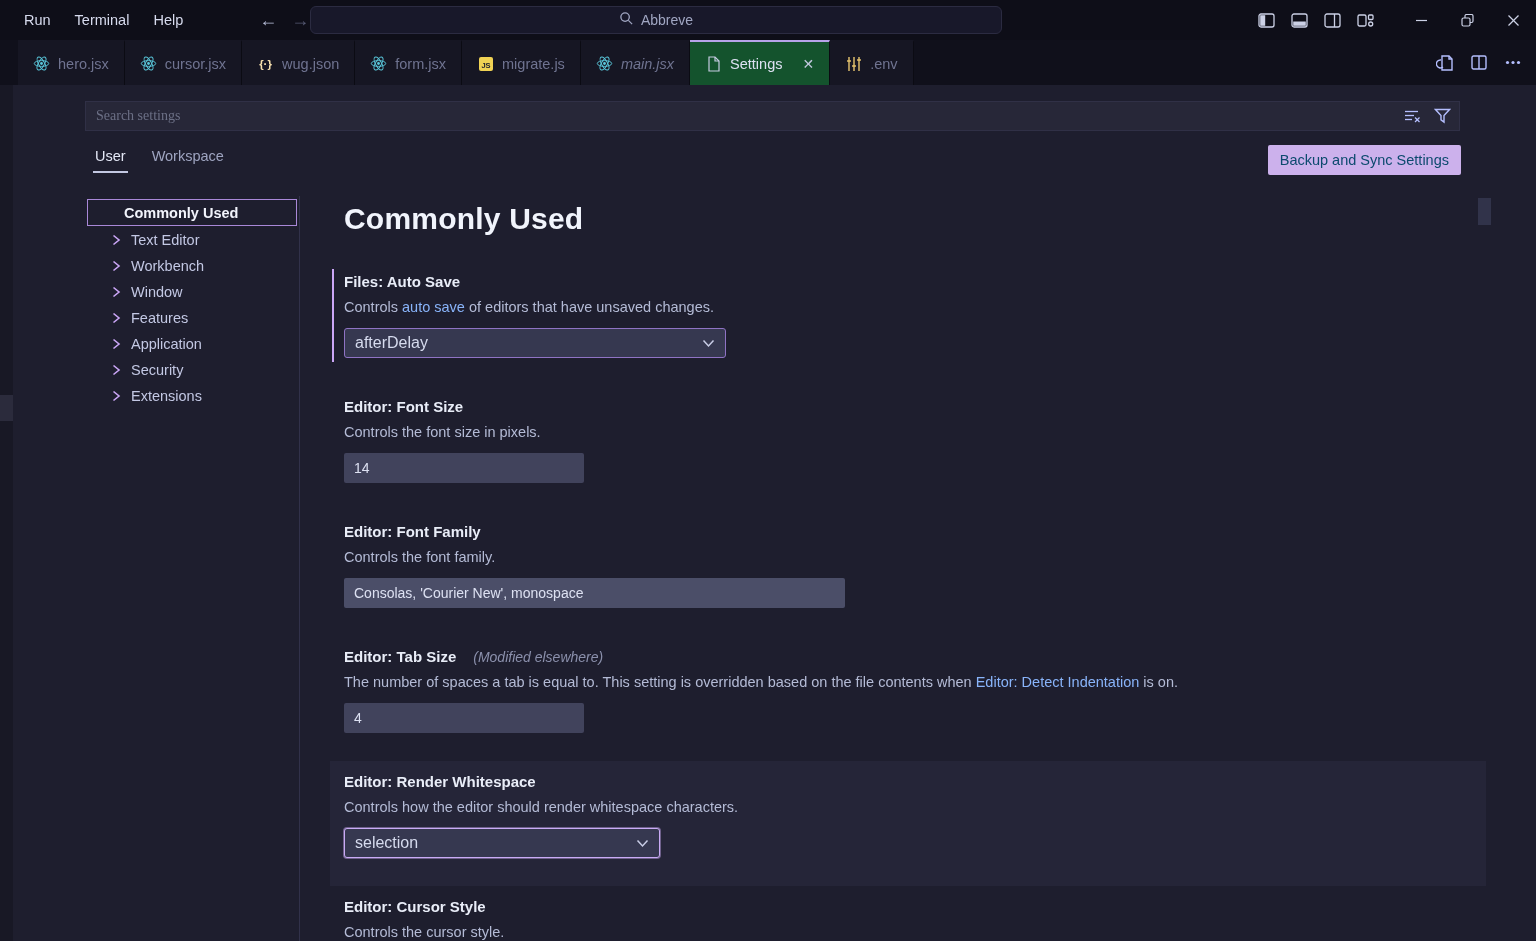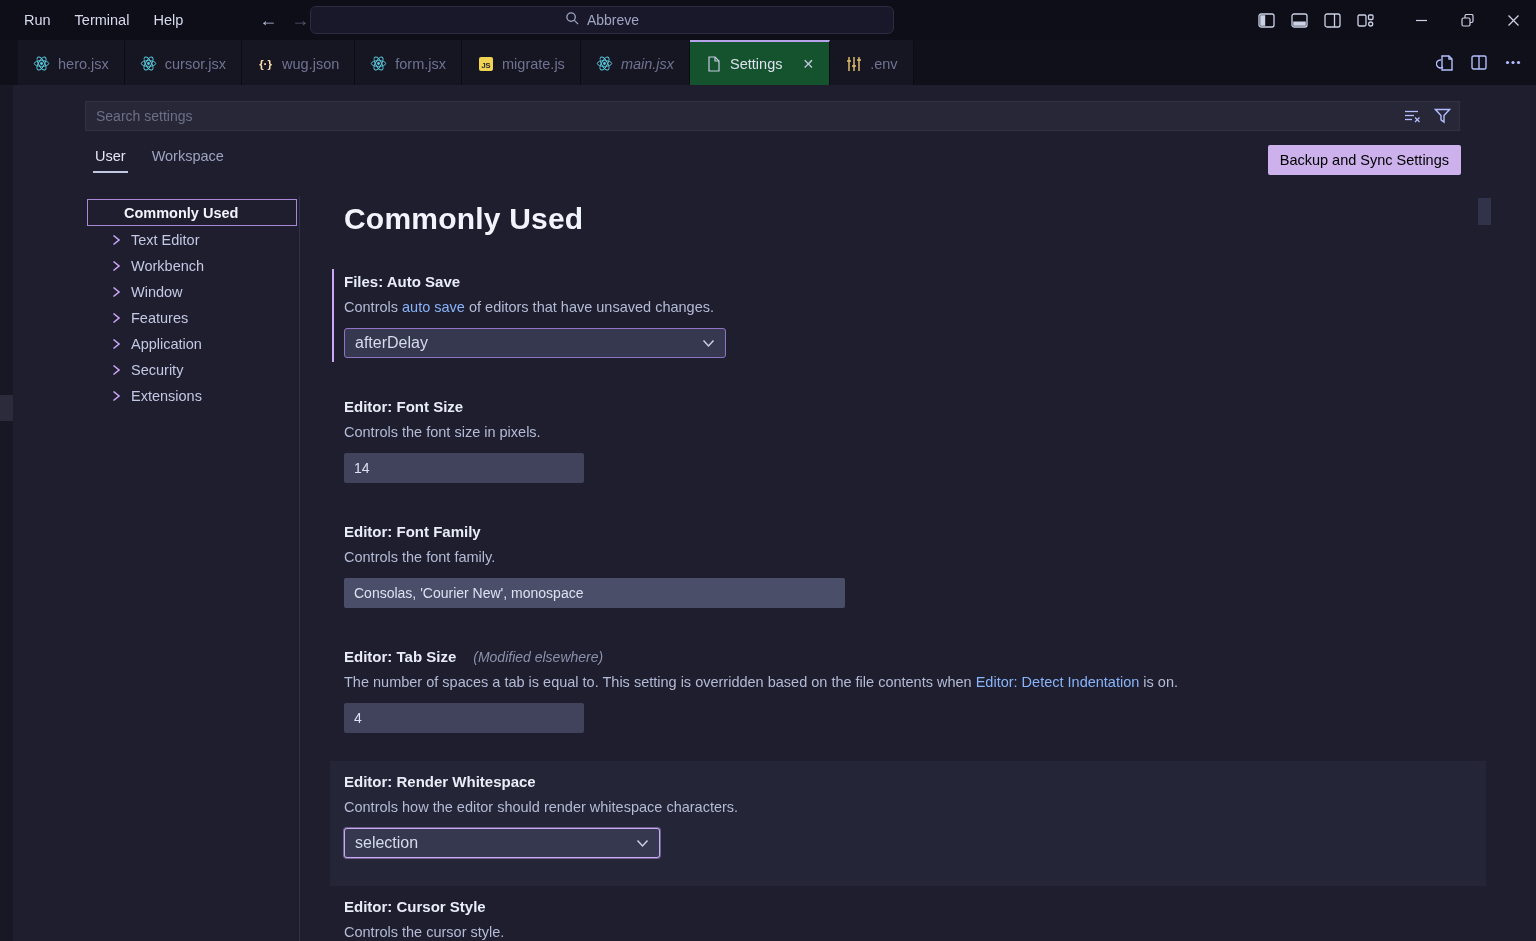--- a/index.html
+++ b/index.html
@@ -15,21 +15,21 @@
     height:40px; background:#0e0e18; display:flex; align-items:center;
     position:relative; z-index:5;
   }
   .menubar { display:flex; align-items:center; padding-left:14px; gap:4px; }
   .menu-item { color:#d7dbee; font-size:14.5px; padding:5px 10px; border-radius:4px; cursor:default; }
   .nav-arrows { display:flex; align-items:center; gap:14px; margin-left:66px; }
   .nav-arrow { font-size:18px; line-height:1; }
   .nav-arrow.back { color:#b6bdd8; }
   .nav-arrow.fwd { color:#565a74; }
   .command-center {
-    position:absolute; left:310px; top:6px; width:584px; height:28px;
+    position:absolute; left:310px; top:6px; width:692px; height:28px;
     background:#18182a; border:1px solid #2b2b41; border-radius:6px;
     display:flex; align-items:center; justify-content:center; gap:7px;
     color:#a0a6c2; font-size:14px;
   }
   .tb-right { position:absolute; right:0; top:0; height:40px; display:flex; align-items:center; }
   .layout-controls { display:flex; gap:16px; margin-right:24px; }
   .layout-controls .ic { width:17px; height:17px; display:flex; align-items:center; justify-content:center; }
   .win-controls { display:flex; }
   .win-btn { width:46px; height:40px; display:flex; align-items:center; justify-content:center; color:#ccd1e6; font-size:15px; }
   
@@ -50,33 +50,33 @@
   .left-strip { width:13px; background:#181825; position:relative; flex:none; }
   .left-strip .notch { position:absolute; top:310px; left:0; width:13px; height:26px; background:#2b2b3c; }
   .settings-pane { flex:1; background:#1e1e2e; position:relative; padding:16px 0 0 72px; }
   
   .search-box {
     width:1375px; height:30px; background:#272738; border:1px solid #303046;
     display:flex; align-items:center; padding:0 8px 0 10px;
   }
   .search-box input {
     flex:1; background:transparent; border:none; outline:none;
-    color:#7dd3fc; font-size:14px; font-family:Liberation Sans, sans-serif;
+    color:#7dd3fc; font-size:14px; font-family:Liberation Serif, serif;
   }
   .search-box input::placeholder { color:#6c7086; }
   .search-actions { display:flex; gap:12px; align-items:center; color:#b4befe; }
   .search-actions .ic { width:18px; height:18px; display:flex; align-items:center; justify-content:center; }
   
   .scope-row { margin-top:17px; height:33px; position:relative; display:flex; align-items:flex-start; gap:26px; padding-left:10px; }
   .scope-tab { font-size:14.5px; color:#9ea4c0; padding-bottom:9px; position:relative; }
   .scope-tab.active { color:#e4e8f6; }
   .scope-tab.active::after { content:""; position:absolute; left:-2px; right:-2px; bottom:0; height:2px; background:#c3c8e2; }
   .backup-btn {
     position:absolute; right:75px; top:-3px; height:30px;
-    background:#ccb1ec; color:#000000; font-size:14.5px; font-family:"Liberation Sans", sans-serif;
+    background:#ccb1ec; color:#0c4a6e; font-size:14.5px; font-family:"Liberation Sans", sans-serif;
     border:none; padding:0 12px; border-radius:2px;
   }
   
   .content { display:flex; margin-top:15px; height:745px; }
   .tree { width:215px; flex:none; border-right:1px solid #31314a; padding-top:3px; }
   .tree-item { height:26px; display:flex; align-items:center; gap:9px; padding-left:27px; font-size:14.5px; color:#c3c8e4; }
   .tree-item .chev { width:10px; height:12px; display:flex; align-items:center; }
   .tree-item.selected {
     border:1px solid #a988d8; font-weight:bold; color:#f2f4fc;
     padding-left:36px; margin:0 2px 1px 2px; height:27px;

